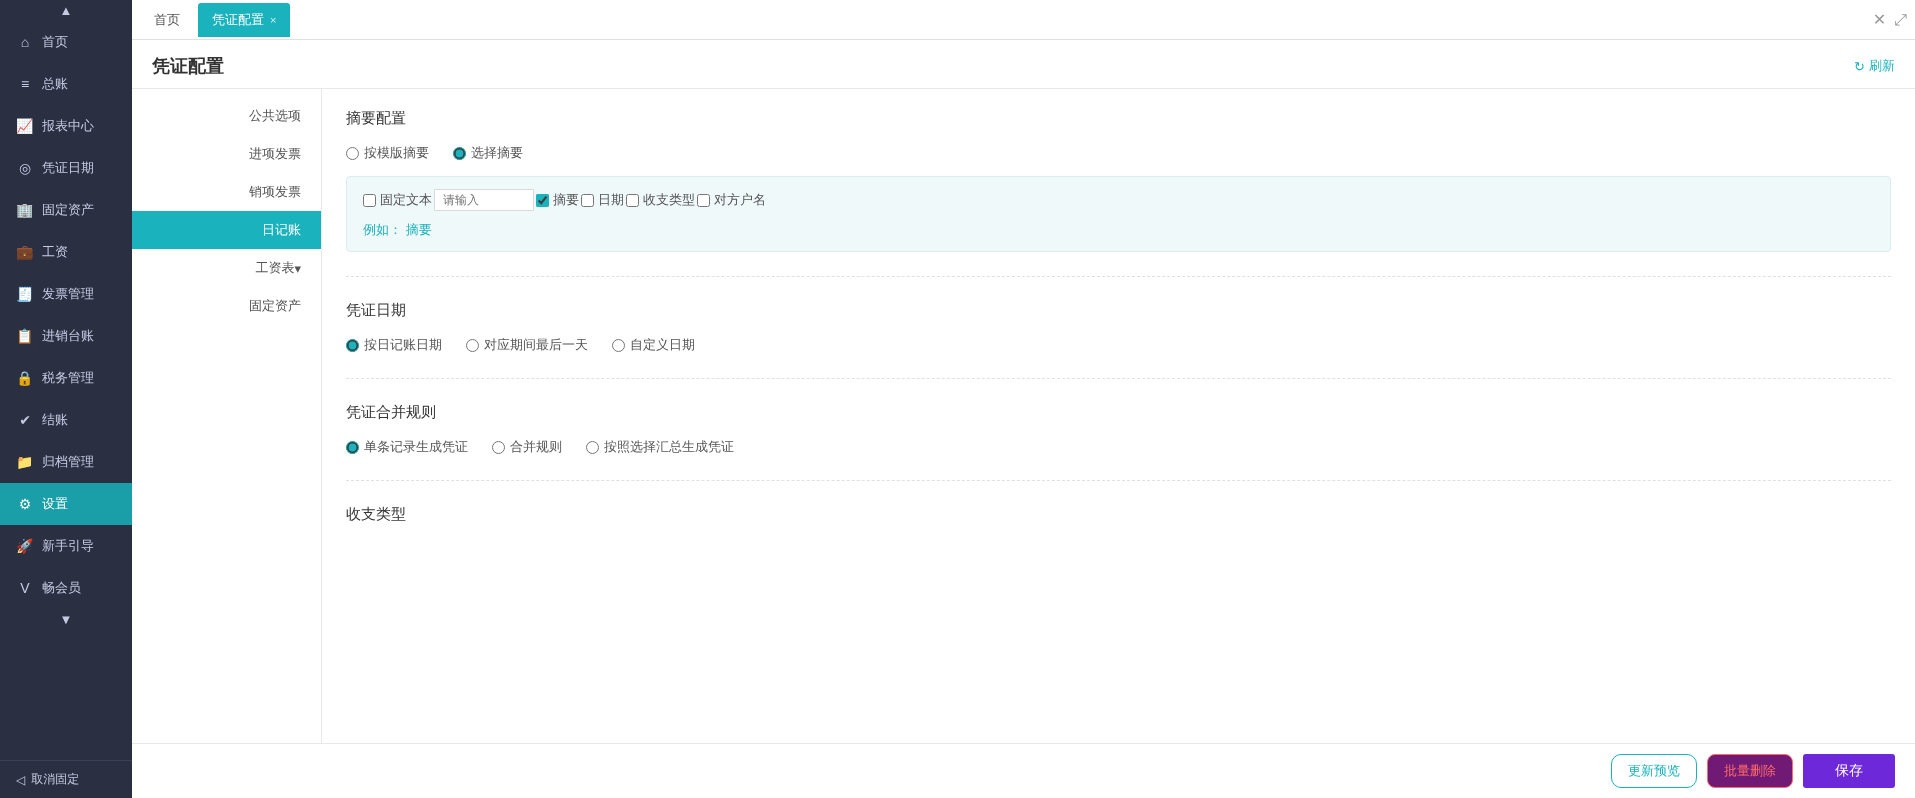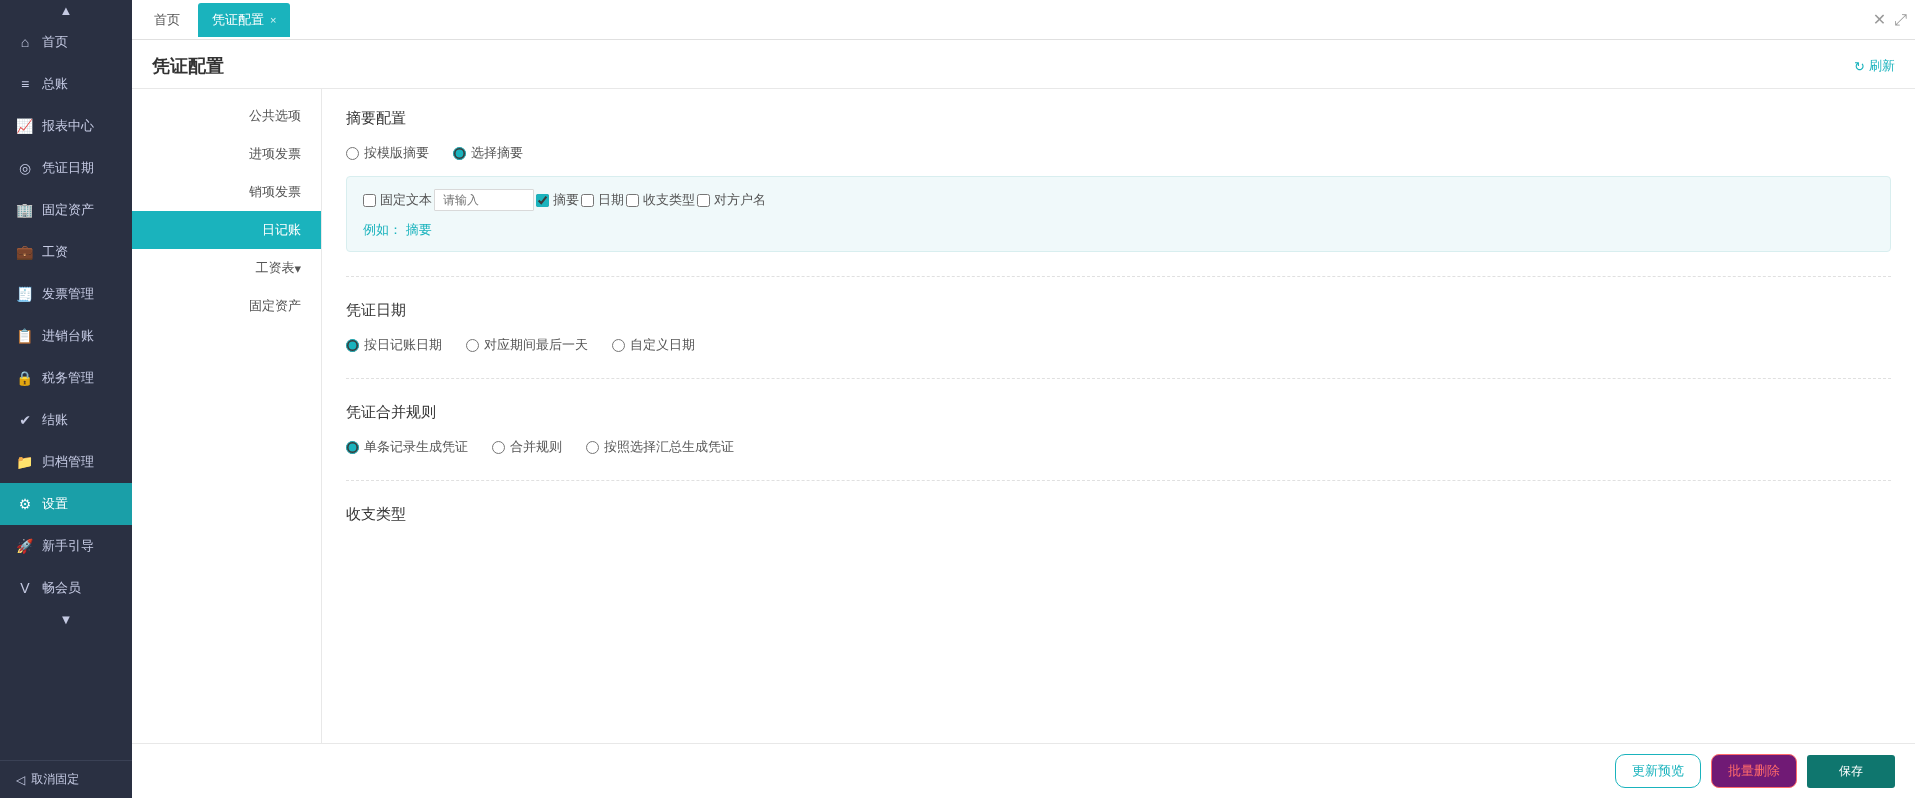--- a/index.html
+++ b/index.html
@@ -242,27 +242,27 @@
     .btn-batch-delete {
       border: 1px solid #ff6b6b;
       color: #ff6b6b;
       background: #701a75;
       padding: 7px 16px;
       border-radius: 8px;
       cursor: pointer;
       font-size: 13px;
     }
     .btn-save {
-      background: #0f766e;
+      background: #6d28d9;
       color: #fff;
       border: none;
       padding: 8px 32px;
       border-radius: 3px;
       cursor: pointer;
-      font-size: 12px;
+      font-size: 14px;
     }
 
     
     .right-content::-webkit-scrollbar { width: 6px; }
     .right-content::-webkit-scrollbar-thumb { background: #ccc; border-radius: 3px; }
 
     
     .sidebar-scroll {
       text-align: center;
       color: #c5cae3;

